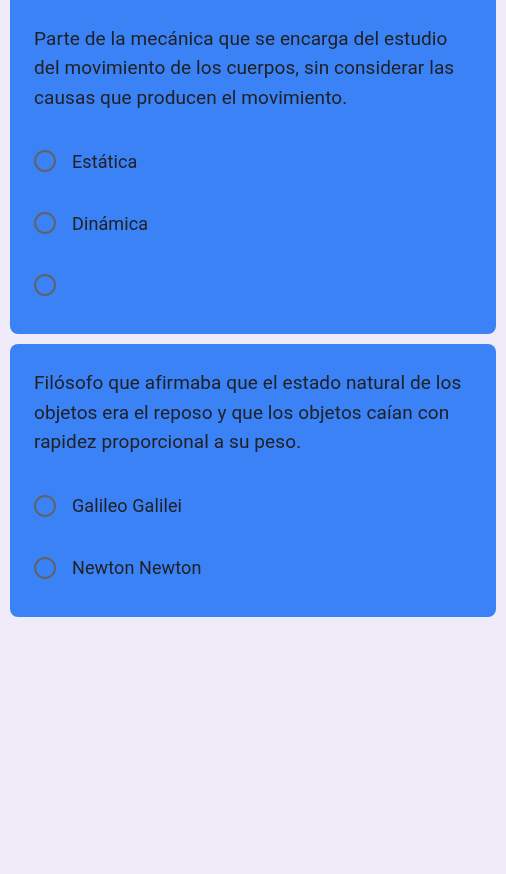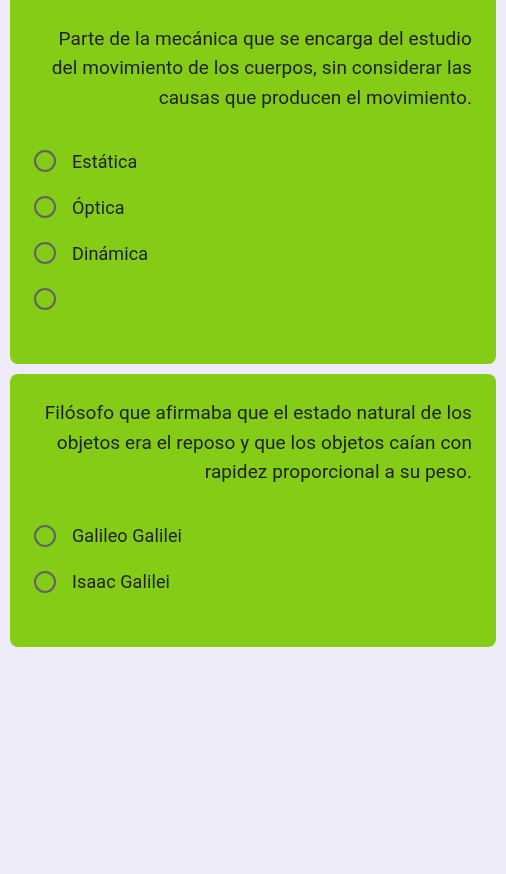--- a/index.html
+++ b/index.html
@@ -7,42 +7,41 @@
       margin: 0;
       padding: 0;
     }
     body {
       font-family: 'Roboto', 'Google Sans', Arial, sans-serif;
       background-color: #f0ebf8;
       width: 506px;
       padding: 0;
     }
     .question-card {
-      background-color: #84cc16;
+      background-color: #3b82f6;
       border-radius: 8px;
       margin: 10px;
-      padding: 24px 24px 44px 24px;
-      text-align: right;
+      padding: 24px 24px 28px 24px;
     }
     .question-card.first {
       margin-top: 0;
       border-top-left-radius: 0;
       border-top-right-radius: 0;
     }
     .question-text {
       font-size: 19px;
       line-height: 1.55;
       color: #202124;
       margin-bottom: 28px;
       letter-spacing: 0.1px;
     }
     .options-list {
       display: flex;
       flex-direction: column;
-      gap: 4px;
+      gap: 20px;
     }
     .option-item {
       display: flex;
       align-items: center;
       padding: 10px 0;
       cursor: pointer;
     }
     .radio-circle {
       width: 22px;
       height: 22px;
@@ -62,37 +61,33 @@
 
 <div class="question-card first">
   <div class="question-text">Parte de la mecánica que se encarga del estudio del movimiento de los cuerpos, sin considerar las causas que producen el movimiento.</div>
   <div class="options-list">
     <div class="option-item">
       <span class="radio-circle"></span>
       <span class="option-label">Estática</span>
     </div>
     <div class="option-item">
       <span class="radio-circle"></span>
-      <span class="option-label">Óptica</span>
-    </div>
-    <div class="option-item">
-      <span class="radio-circle"></span>
       <span class="option-label">Dinámica</span>
     </div>
     <div class="option-item">
       <span class="radio-circle"></span>
     </div>
   </div>
 </div>
 
 <div class="question-card">
   <div class="question-text">Filósofo que afirmaba que el estado natural de los objetos era el reposo y que los objetos caían con rapidez proporcional a su peso.</div>
   <div class="options-list">
     <div class="option-item">
       <span class="radio-circle"></span>
       <span class="option-label">Galileo Galilei</span>
     </div>
     <div class="option-item">
       <span class="radio-circle"></span>
-      <span class="option-label">Isaac Galilei</span>
+      <span class="option-label">Newton Newton</span>
     </div>
   </div>
 </div>
 
 </body></html>

